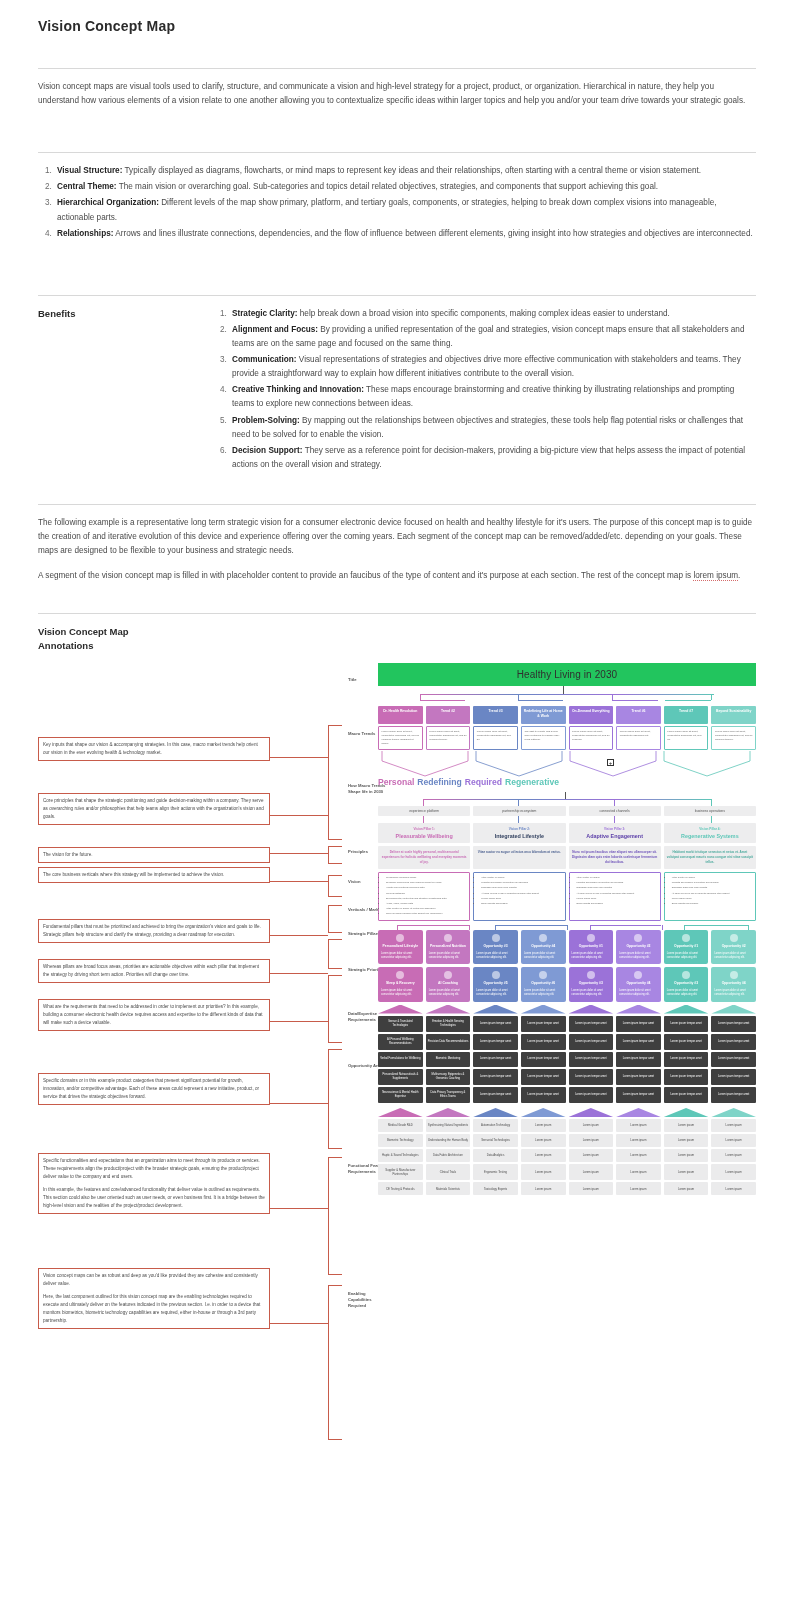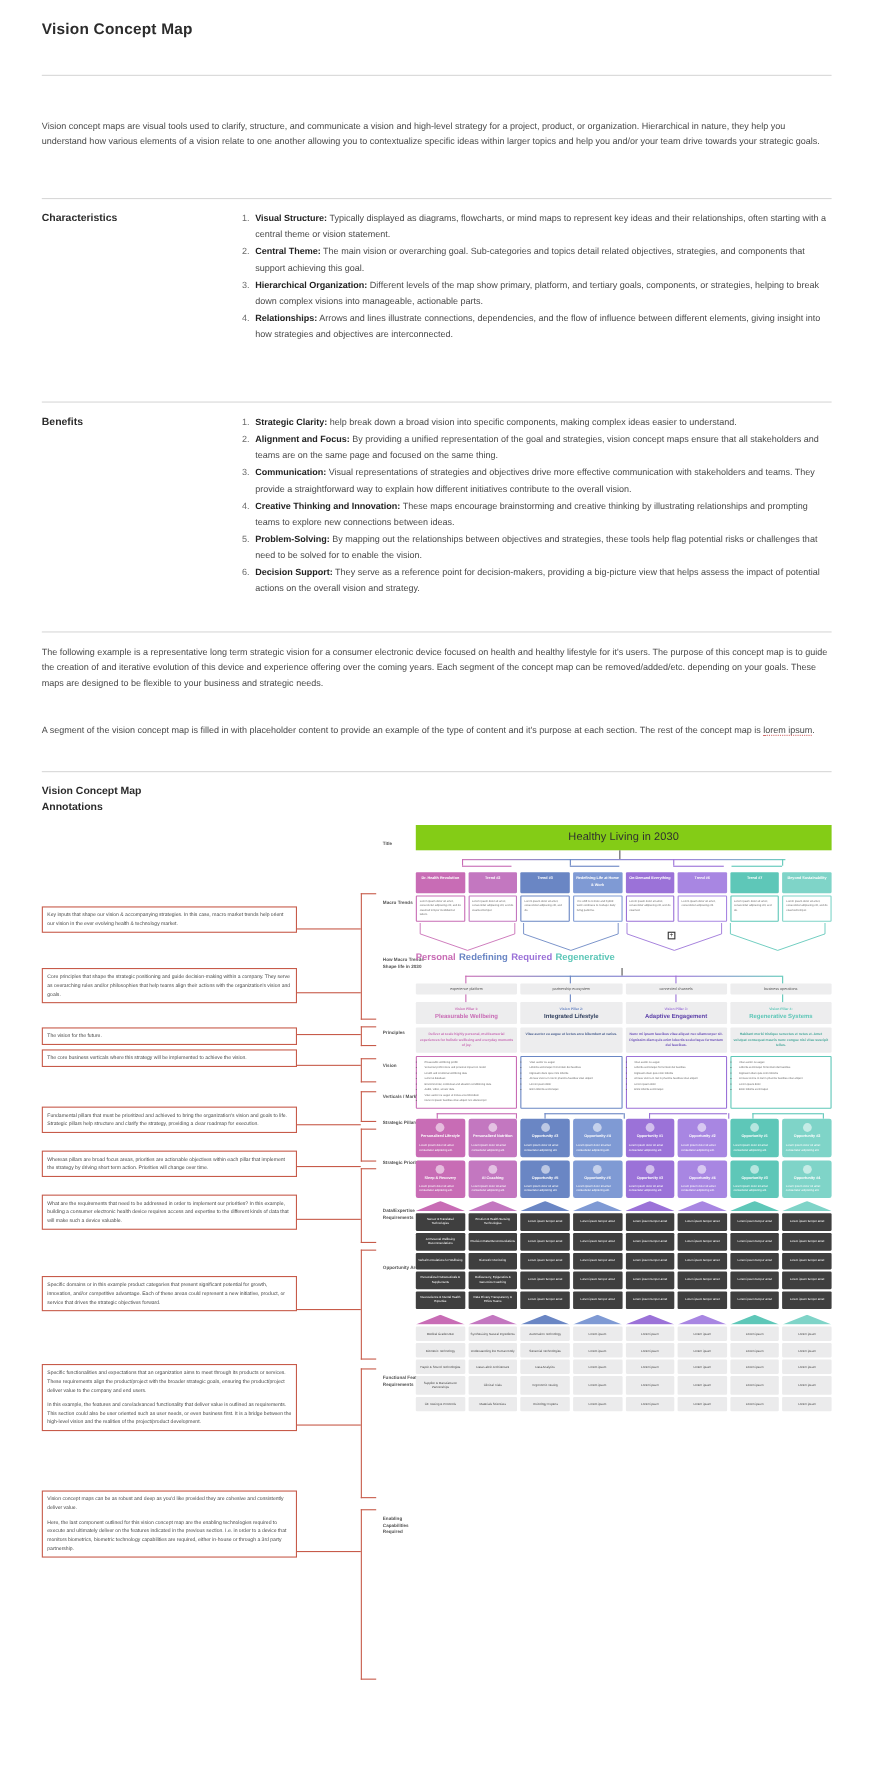--- a/index.html
+++ b/index.html
@@ -27,21 +27,21 @@
     padding-top:11px;
   }
   .row.first { margin-top:34px; }
   .row-label {
     width:175px; flex:0 0 175px;
     font-size:9.5px; font-weight:bold; color:#2b2b2b;
     line-height:1.45;
   }
   .row-body { flex:1; font-size:8.2px; line-height:1.72; color:#4a4a4a; }
   .row-body p { margin:0 0 11px 0; }
-  .row-body p:last-child { margin-bottom:0;margin-top:28px; }
+  .row-body p:last-child { margin-bottom:0; }
   .row-spacer-sm { height:44px; }
   .row-spacer-md { height:52px; }
   .row-spacer-lg { height:30px; }
 
   ol.num { margin:0; padding-left:16px; }
   ol.num > li { margin-bottom:2px; padding-left:3px; }
   ol.num > li::marker { color:#6b6b6b; }
   b { color:#232323; font-weight:bold; }
   .hl { border-bottom:1px dotted #d46a6a; }
 
@@ -68,21 +68,21 @@
   
   .rlabel {
     position:absolute; font-size:4.2px; font-weight:bold;
     color:#555; line-height:1.45; width:40px;
   }
 
   
   .canvas { position:absolute; left:340px; top:0; width:378px; }
 
   .title-bar {
-    background:#84cc16; color:#2f2f2f;
+    background:#22c55e; color:#2f2f2f;
     font-size:10px; text-align:center; padding:6px 0;
     letter-spacing:.1px;
   }
   .vision-bar {
     background:#4a4a4a; color:#fff;
     font-size:7.6px; font-weight:bold; text-align:center; padding:5px 0;
   }
 
   .pillar-word { font-size:8.6px; font-weight:bold; text-align:center; }
 
@@ -168,21 +168,20 @@
   <div class="doc-title">Vision Concept Map</div>
 
   <div class="row first">
     <div class="row-body">
       <p>Vision concept maps are visual tools used to clarify, structure, and communicate a vision and high-level strategy for a project, product, or organization. Hierarchical in nature, they help you understand how various elements of a vision relate to one another allowing you to contextualize specific ideas within larger topics and help you and/or your team drive towards your strategic goals.</p>
     </div>
   </div>
   <div class="row-spacer-sm"></div>
 
   <div class="row">
-    <div class="row-label">Characteristics</div>
     <div class="row-body">
       <ol class="num">
         <li><b>Visual Structure:</b><span> Typically displayed as diagrams, flowcharts, or mind maps to represent key ideas and their relationships, often starting with a central theme or vision statement.</span></li>
         <li><b>Central Theme:</b><span> The main vision or overarching goal. Sub-categories and topics detail related objectives, strategies, and components that support achieving this goal.</span></li>
         <li><b>Hierarchical Organization:</b><span> Different levels of the map show primary, platform, and tertiary goals, components, or strategies, helping to break down complex visions into manageable, actionable parts.</span></li>
         <li><b>Relationships:</b><span> Arrows and lines illustrate connections, dependencies, and the flow of influence between different elements, giving insight into how strategies and objectives are interconnected.</span></li>
       </ol>
     </div>
   </div>
   <div class="row-spacer-md"></div>
@@ -199,21 +198,21 @@
         <li><b>Decision Support:</b><span> They serve as a reference point for decision-makers, providing a big-picture view that helps assess the impact of potential actions on the overall vision and strategy.</span></li>
       </ol>
     </div>
   </div>
   <div class="row-spacer-lg"></div>
 
   <div class="row">
     <div class="row-body">
       <p>The following example is a representative long term strategic vision for a consumer electronic device focused on health and healthy lifestyle for it's users. The purpose of this concept map is to guide the creation of and iterative evolution of this device and experience offering over the coming years. Each segment of the concept map can be removed/added/etc. depending on your goals. These maps are designed to be flexible to your business and strategic needs.</p>
       <p>
-        <span>A segment of the vision concept map is filled in with placeholder content to provide an example of the type of content and it's purpose at each section. The rest of the concept map is </span><span class="hl">lorem ipsum</span><span>.</span>
+        <span>A segment of the vision concept map is filled in with placeholder content to provide an faucibus of the type of content and it's purpose at each section. The rest of the concept map is </span><span class="hl">lorem ipsum</span><span>.</span>
       </p>
     </div>
   </div>
   <div class="row-spacer-lg"></div>
 
   <div class="map-section">
     <div class="map-head">
       <div>Vision Concept Map</div>
       <div>Annotations</div>
     </div>

